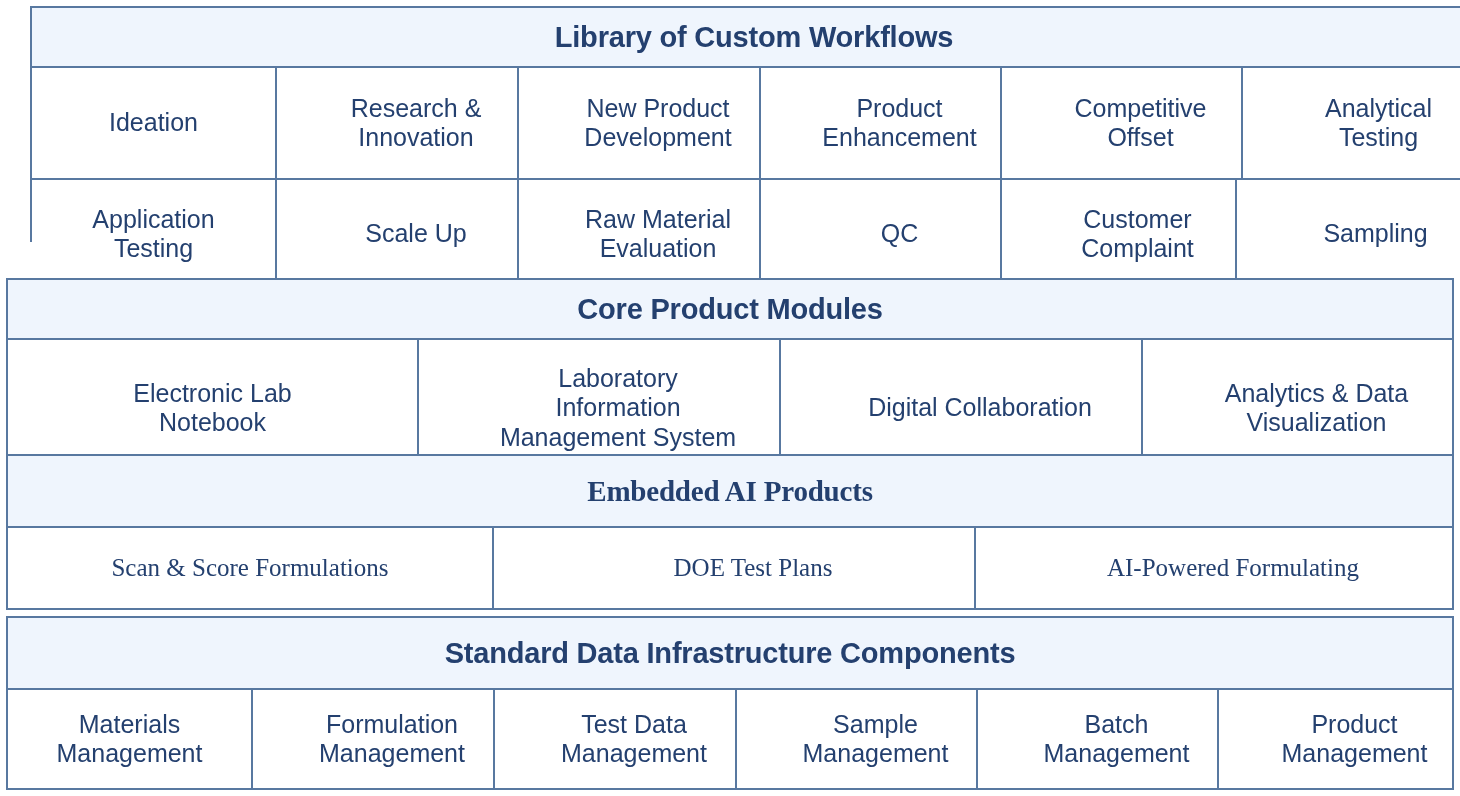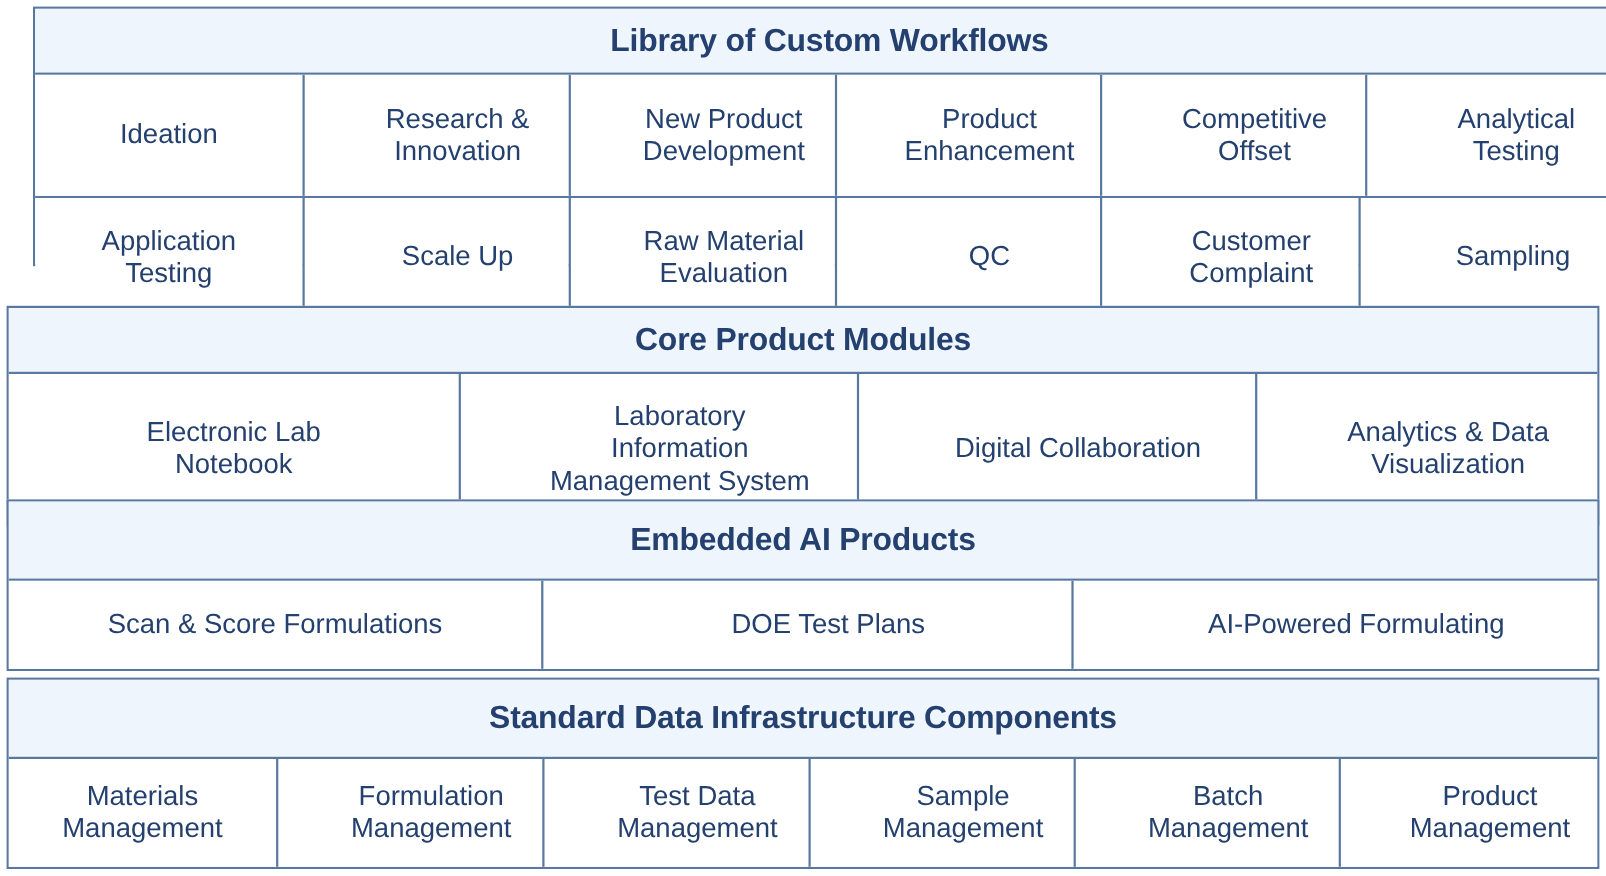--- a/index.html
+++ b/index.html
@@ -74,21 +74,21 @@
   #sec-workflows .row { height: 110px; }
   #sec-workflows .cell { font-size: 25px; }
 
   
   #sec-core { top: 248px; height: 200px; margin-top: 30px; }
   #sec-core .band { height: 60px; font-size: 29px; }
   #sec-core .row { height: 136px; }
   #sec-core .cell { font-size: 25px; }
 
   
-  #sec-ai { top: 454px; height: 156px; }
+  #sec-ai { top: 454px; height: 156px; font-family: Liberation Serif, serif; }
   #sec-ai .band { height: 72px; font-size: 29px; }
   #sec-ai .row { height: 80px; }
   #sec-ai .cell { font-size: 25px; }
 
   
   #sec-infra { top: 616px; height: 174px; }
   #sec-infra .band { height: 72px; font-size: 29px; }
   #sec-infra .row { height: 98px; }
   #sec-infra .cell { font-size: 25px; }
 </style>

